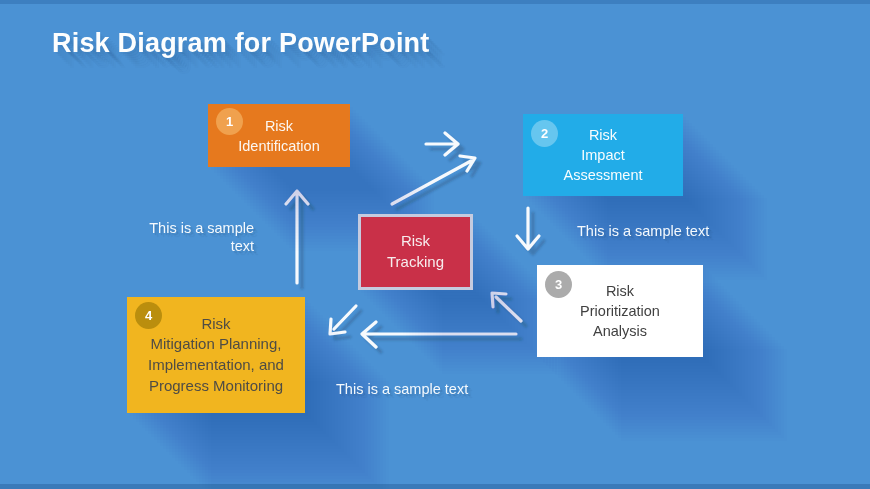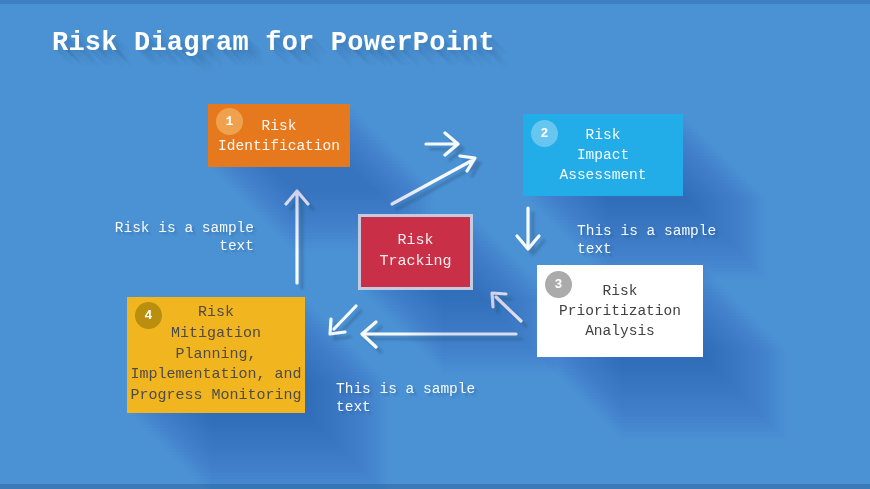--- a/index.html
+++ b/index.html
@@ -1,19 +1,19 @@
 <!DOCTYPE html>
 <html><head>
 <meta charset="utf-8">
 <style>
   html,body{margin:0;padding:0;background:#2f5d8c;}
   .stage{
     position:relative;width:870px;height:489px;overflow:hidden;
     background:#4B92D4;
-    font-family:Liberation Mono, monospace;
+    font-family:Liberation Sans, sans-serif;
   }
   .stripe{position:absolute;left:0;width:870px;}
   .stripe.top{top:0;height:4px;background:#3D7FC0;}
   .stripe.bottom{bottom:0;height:5px;background:#3A7AB9;}
 
   .slide-title{
     position:absolute;left:52px;top:28px;margin:0;
     font-size:27px;font-weight:600;color:#FDFEFE;letter-spacing:.2px;
     text-shadow:2px 2px rgba(27,56,90,.05),4px 4px rgba(27,56,90,.05),
       6px 6px rgba(27,56,90,.04),8px 8px rgba(27,56,90,.04),
@@ -134,17 +134,17 @@
   </div>
 
   <div class="node node-mitigation longshadow">
     <span class="badge">4</span>
     <span class="label">Risk
 Mitigation Planning,
 Implementation, and
 Progress Monitoring</span>
   </div>
 
-  <div class="annotation annotation-left">Risk is a sample
+  <div class="annotation annotation-left">This is a sample
 text</div>
   <div class="annotation annotation-right">This is a sample text</div>
   <div class="annotation annotation-bottom">This is a sample text</div>
 </div>
 
 </body></html>

